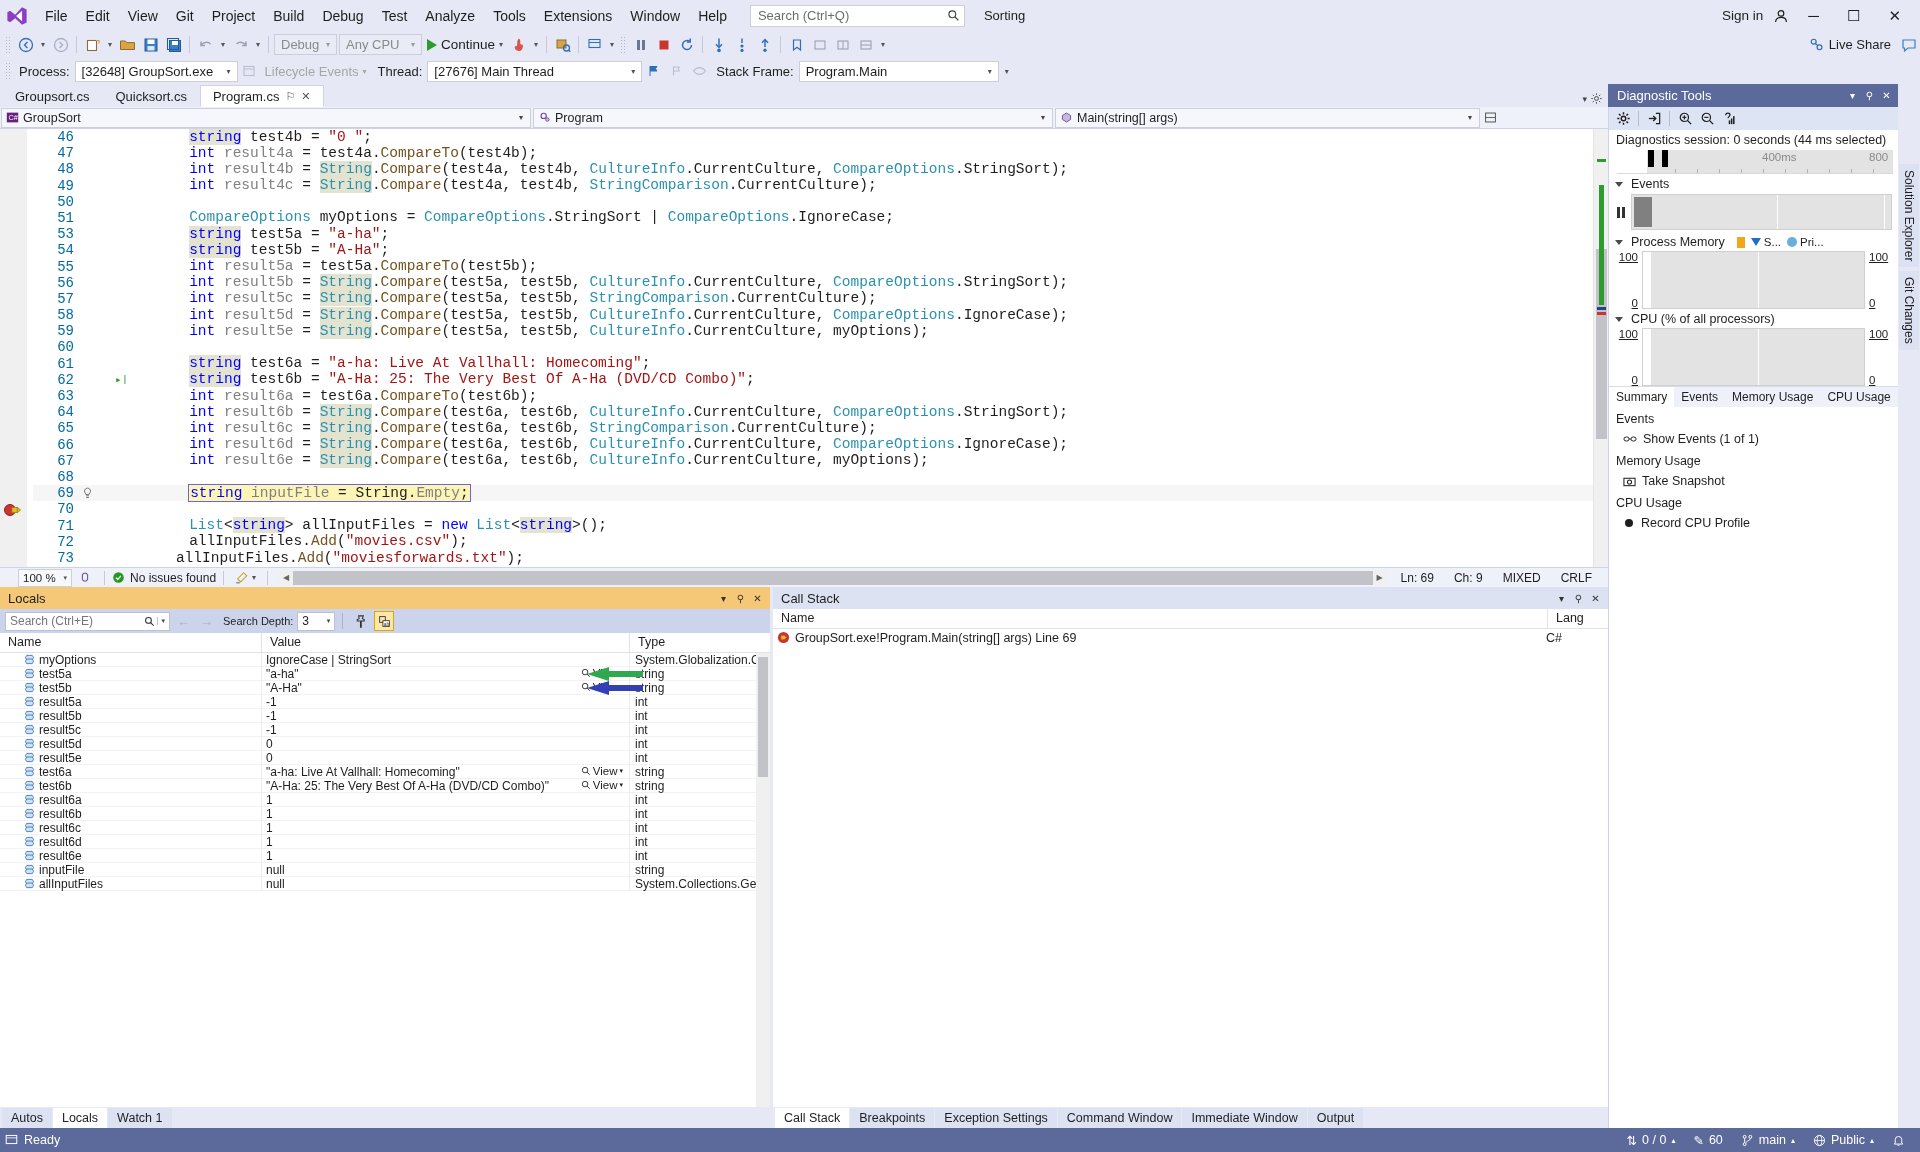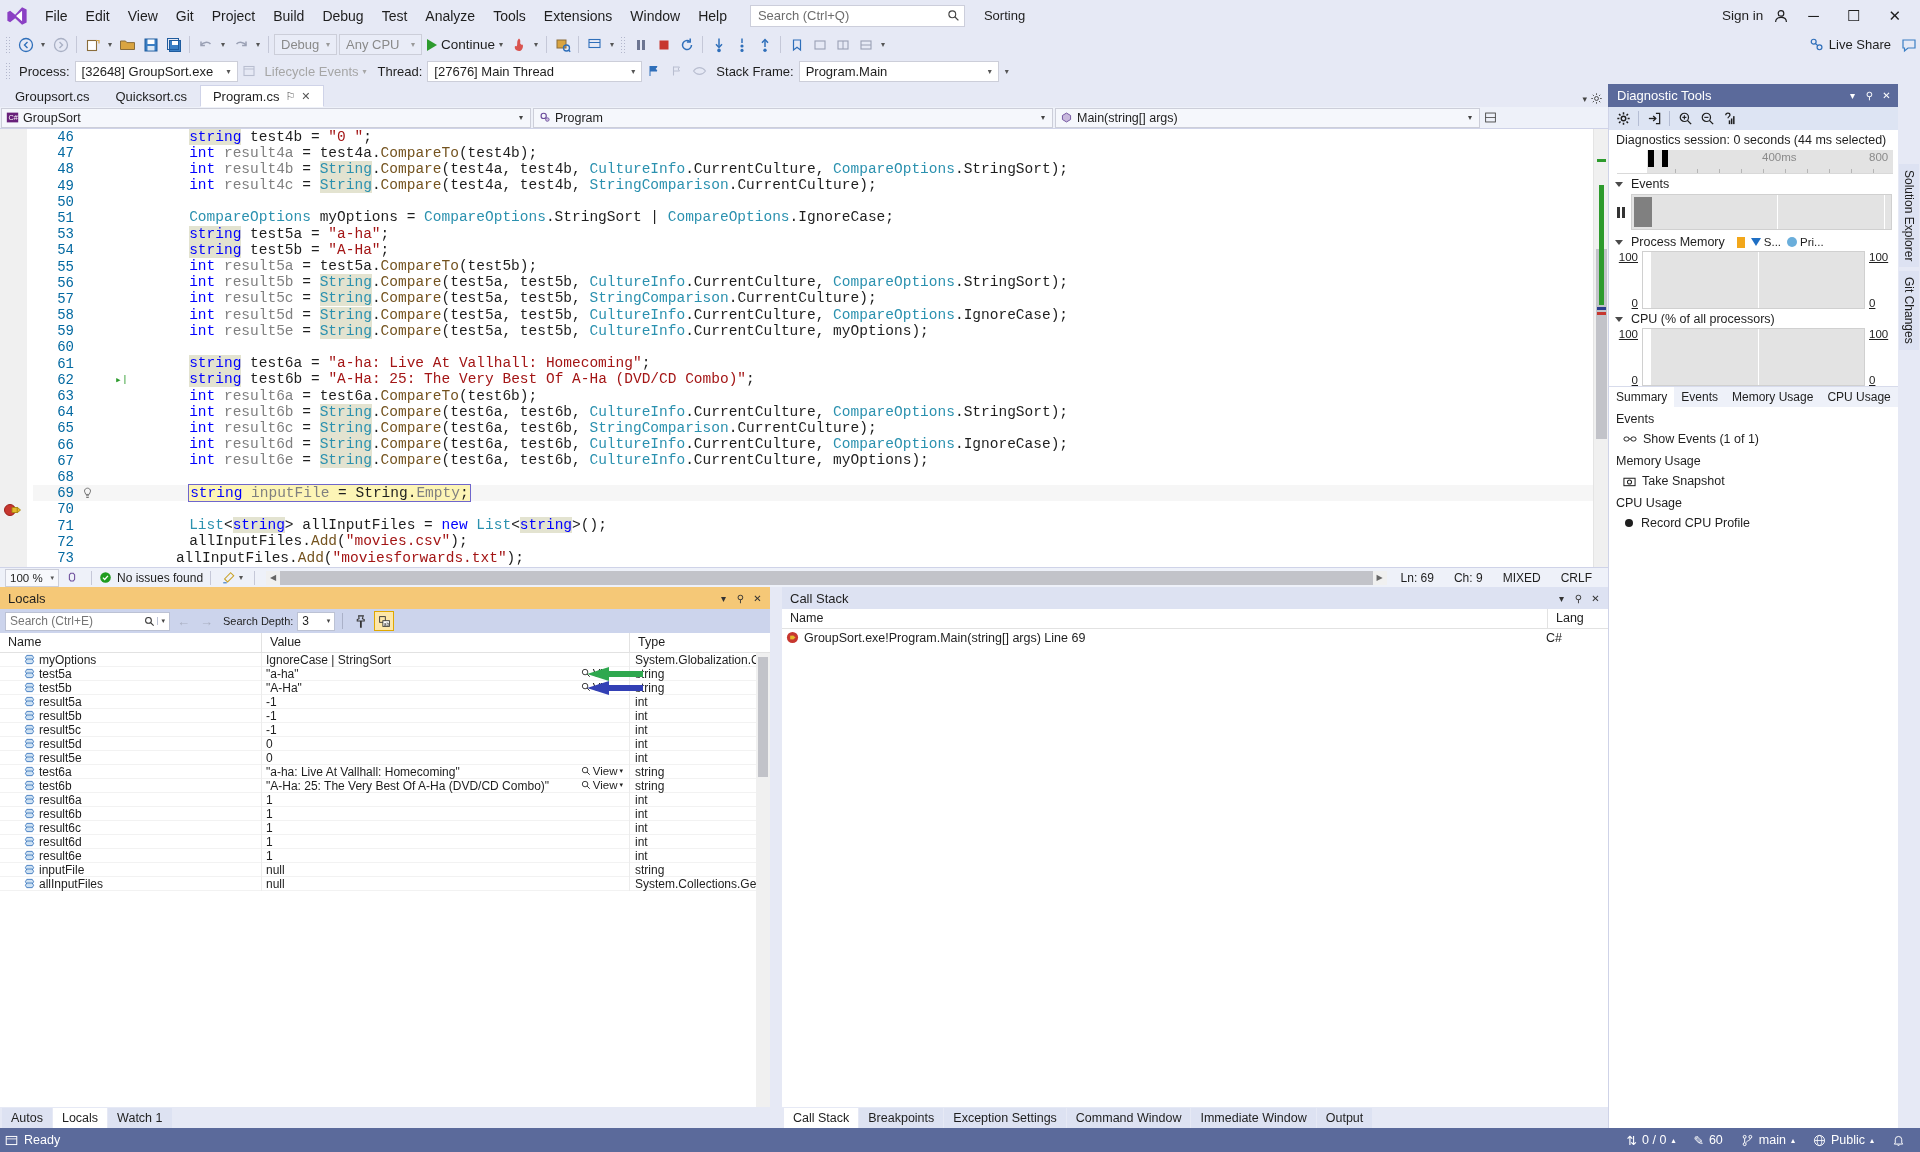--- a/index.html
+++ b/index.html
@@ -139,21 +139,21 @@
   }
   .esv-thumb { position: absolute; left: 2px; width: 11px; background: #c2c3c9; }
   .esv-mark { position: absolute; left: 3px; width: 9px; height: 3px; }
 
   .editor-status {
     height: 20px; display: flex; align-items: center; background: #eef1f9;
     border-top: 1px solid #cfd3e8; font-size: 12px; color: #1e1e1e; flex-shrink: 0;
   }
   .zoom-combo {
     width: 54px; height: 18px; border: 1px solid #ccced9; background: #f7f8fc;
-    display: flex; align-items: center; padding: 0 1px 0 4px; font-size: 11.5px; margin-left: 5px;
+    display: flex; align-items: center; padding: 0 1px 0 4px; font-size: 11.5px; margin-left: 18px;
   }
   .zoom-combo .cv { flex:1; }
   .zoom-combo .ca { font-size: 7px; padding: 0 3px; color:#555; }
   .st-sep { width:1px; height: 14px; background: #c5c8d8; margin: 0 7px; }
   .hscroll { flex:1; height: 14px; background: #f0f0f0; position: relative; margin: 0 4px; }
   .hscroll .thumb { position: absolute; top:0; height: 14px; background: #c2c3c9; }
   .hscroll .arr { position:absolute; top:0; width:14px; height:14px; display:flex; align-items:center; justify-content:center; font-size:8px; color:#666; }
   .st-right { display: flex; align-items: flex-start; gap: 0; padding-right: 6px; font-size: 12px; }
   .st-right span { padding: 0 10px; }
 
@@ -271,21 +271,21 @@
 
   
   .vtabs { width: 22px; background: #e6e9f5; display:flex; flex-direction: column; align-items:center; padding-top: 80px; gap: 4px; flex-shrink:0; }
   .vtab { writing-mode: vertical-rl; font-size: 12px; color: #1e1e1e; padding: 6px 3px; background:#dde2f2; white-space: nowrap; }
 
   
   .statusbar {
     height: 24px; display: flex; align-items: center; background: #5b6a9b; color: #fff;
     font-size: 12.5px; flex-shrink: 0; padding: 0 6px 0 5px;
   }
-  .sb-left { display:flex; align-items:flex-end; gap:6px; }
+  .sb-left { display:flex; align-items:flex-start; gap:6px; }
   .sb-right { margin-left: auto; display: flex; align-items: center; gap: 0; }
   .sb-item { display:flex; align-items:center; gap:5px; padding: 0 9px; height: 24px; }
 
   svg { display: block; }
 </style>
 </head>
 <body>
 
 <div class="app">
 
@@ -1040,21 +1040,21 @@
               </div>
             <div class="ptab active">
                 <span>Locals</span>
               </div>
             <div class="ptab">
                 <span>Watch 1</span>
               </div>
           </div>
         </div>
 
-        <div class="pane" style="flex:1;margin-left:12px;">
+        <div class="pane" style="flex:1;margin-left:3px;">
           <div class="pane-header inactive">
             <span class="ttl">Call Stack</span>
             <span class="ph-btn">▾</span>
             <span class="ph-btn">⚲</span>
             <span class="ph-btn">✕</span>
           </div>
           <div class="cs-grid-head">
             <div class="gh-cell" style="flex:1">Name</div>
             <div class="gh-cell" style="width:60px;border-right:none;">Lang</div>
           </div>

